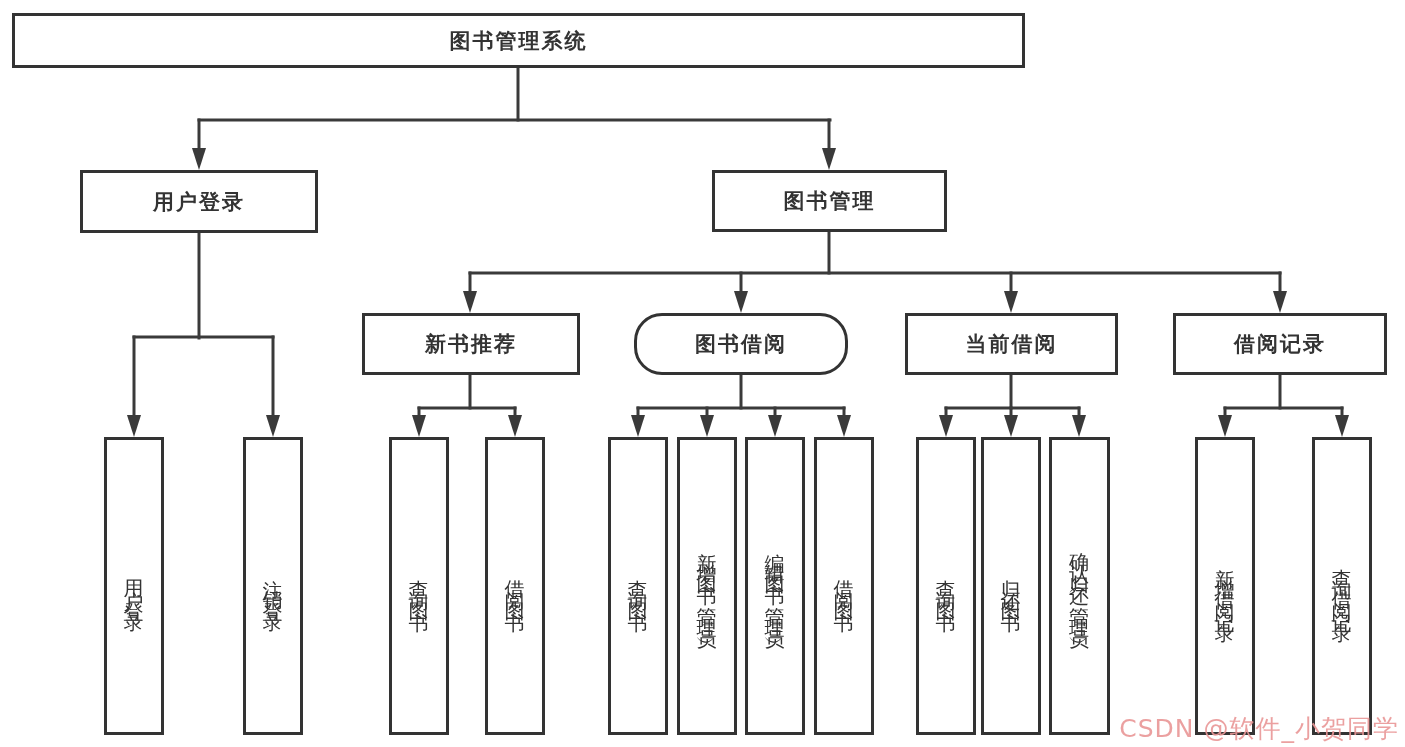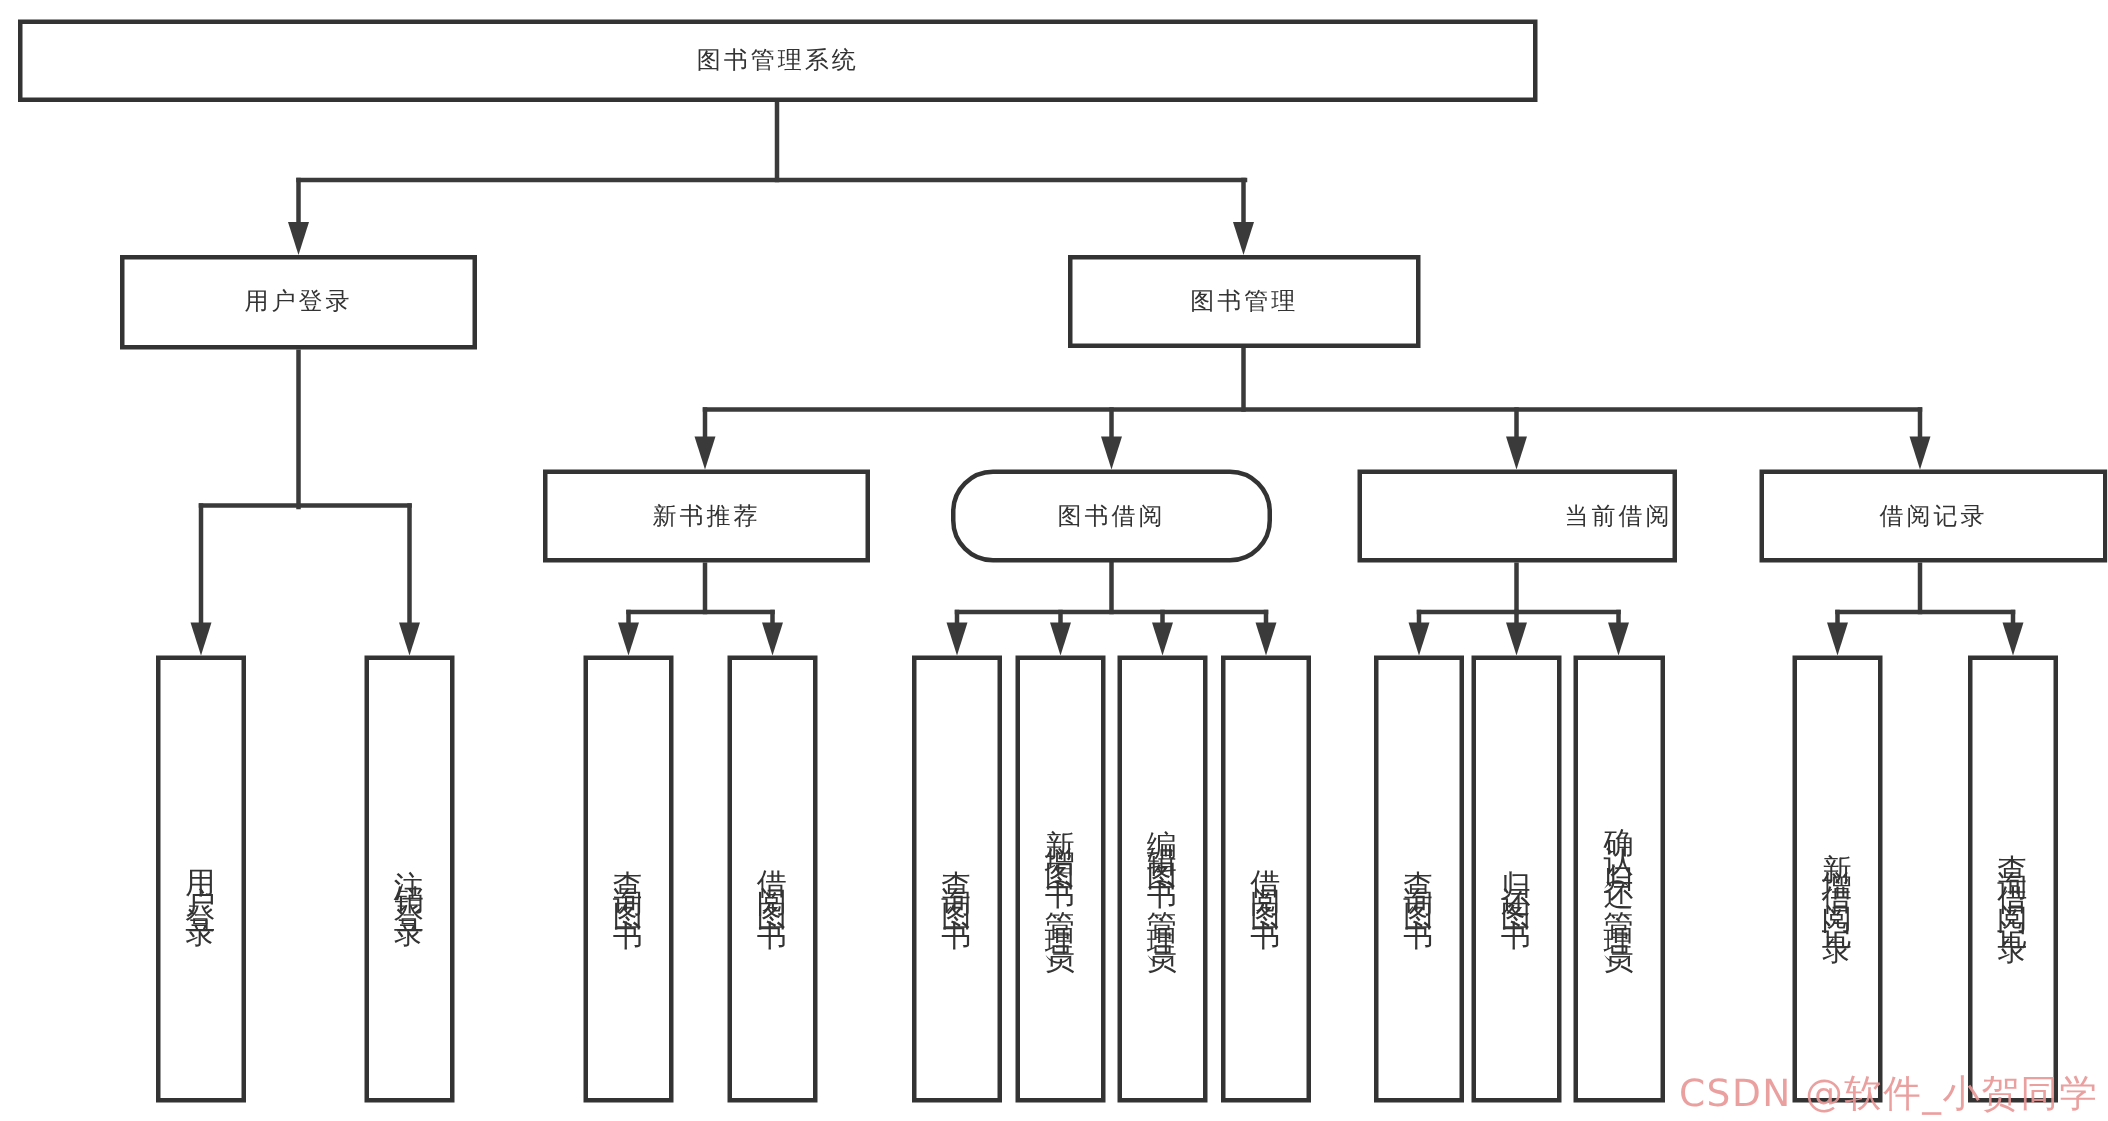--- a/index.html
+++ b/index.html
@@ -28,23 +28,24 @@
     box-sizing: border-box;
     background: #ffffff;
     border: 3px solid #333333;
     display: flex;
     align-items: center;
     justify-content: center;
     color: #333333;
     z-index: 2;
   }
   .hbox span {
-    font-size: 16px;
+    font-size: 21px;
     letter-spacing: 2px;
     white-space: nowrap;
+    font-weight: bold;
   }
   .vbox {
     top: 437px;
     width: 60px;
     height: 298px;
   }
   .vbox .vtext {
     writing-mode: vertical-rl;
     text-orientation: mixed;
     font-size: 20px;
@@ -144,24 +145,24 @@
   <div class="node hbox" style="left:362px; top:313px; width:218px; height:62px;">
     <span>新书推荐</span>
   </div>
 
   <div class="node hbox" style="left:712px; top:170px; width:235px; height:62px;">
     <span>图书管理</span>
   </div>
   <div class="node hbox" style="left:634px; top:313px; width:214px; height:62px;border-radius:28px;">
     <span>图书借阅</span>
   </div>
-  <div class="node hbox" style="left:905px; top:313px; width:213px; height:62px;justify-content:flex-end;">
+  <div class="node hbox" style="left:905px; top:313px; width:213px; height:62px;">
     <span>当前借阅</span>
   </div>
-  <div class="node hbox" style="left:1173px; top:313px; width:232px; height:62px;">
+  <div class="node hbox" style="left:1173px; top:313px; width:214px; height:62px;">
     <span>借阅记录</span>
   </div>
 
   <div class="node vbox" style="left:104px;">
     <span class="vtext">用户登录</span>
   </div>
   <div class="node vbox" style="left:243px;">
     <span class="vtext">注销登录</span>
   </div>
 

